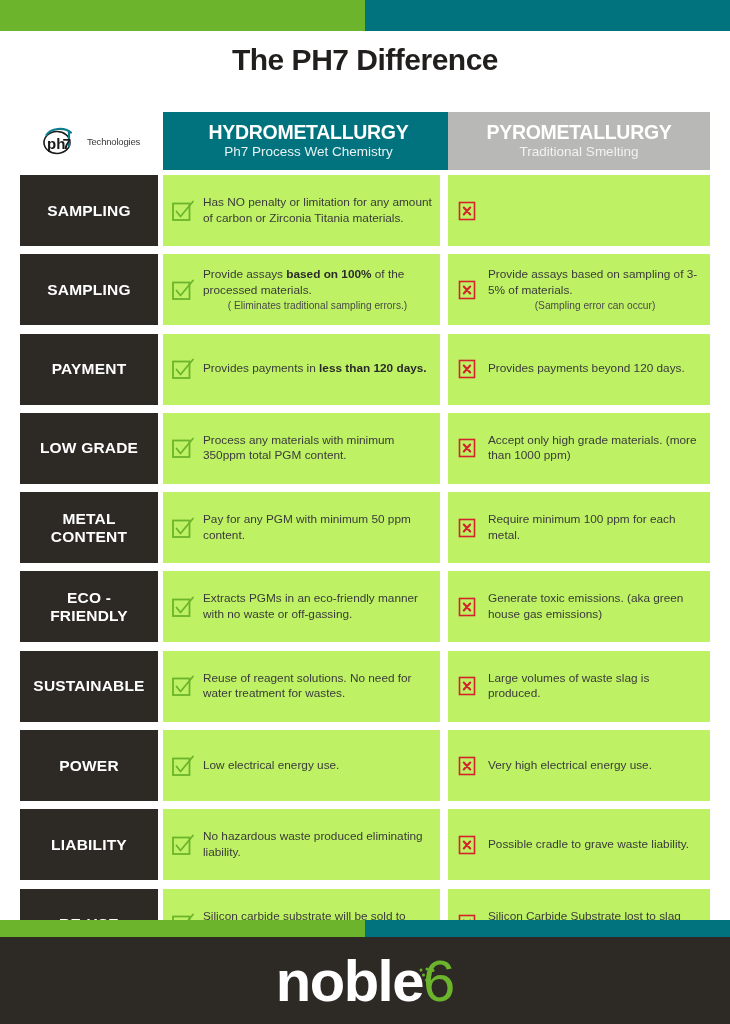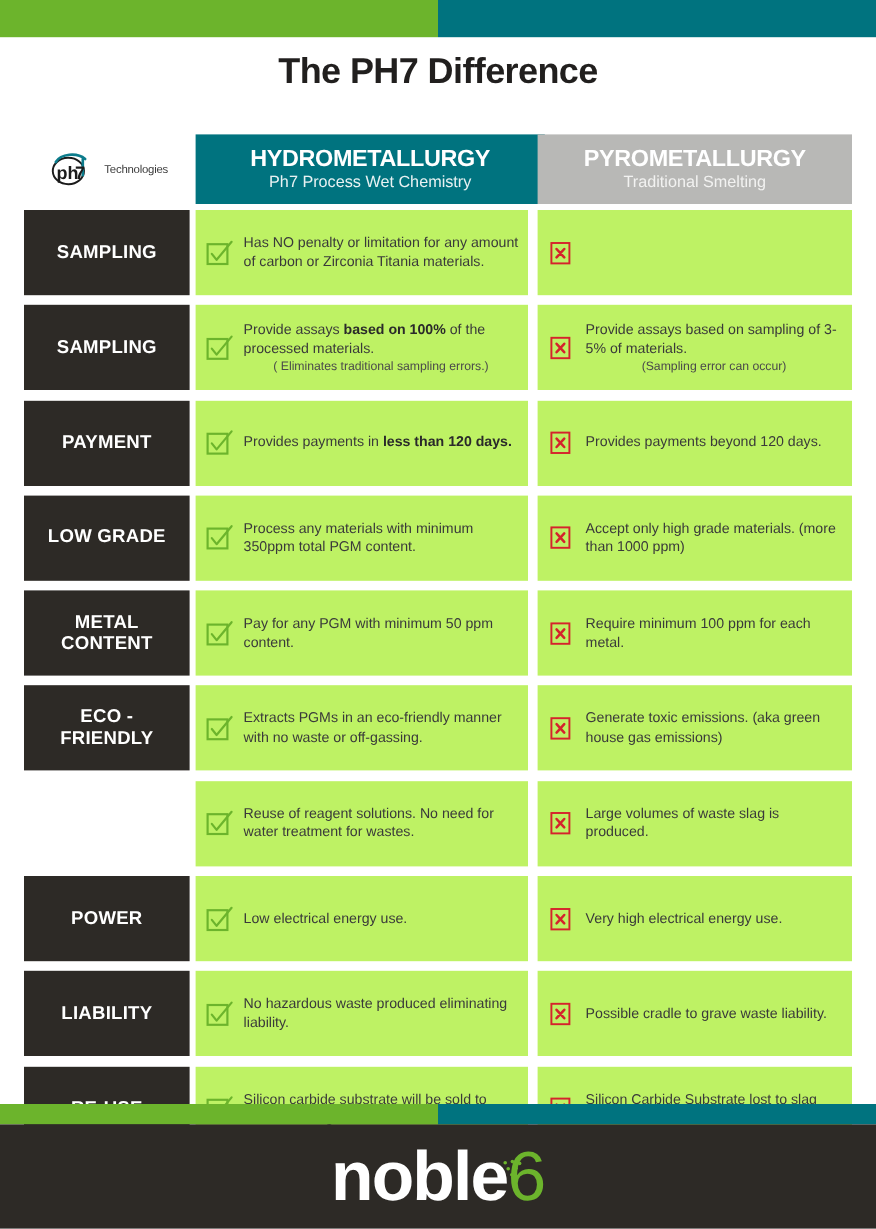--- a/index.html
+++ b/index.html
@@ -395,20 +395,23 @@
           <span class="mark">
             <svg width="22" height="22" viewBox="0 0 22 22">
               <rect x="2.5" y="2.5" width="15" height="17" fill="none" stroke="#d5232c" stroke-width="1.6"></rect>
               <path d="M6.8 7.5 L13.2 14.5 M13.2 7.5 L6.8 14.5" stroke="#d5232c" stroke-width="2.1" stroke-linecap="round"></path>
             </svg>
           </span>
           <span class="cell-text"><span>Generate toxic emissions. (aka green house gas emissions)</span></span>
         </div>
       </div>
       <div class="row">
+        <div class="label-box">
+          <span class="lbl">SUSTAINABLE</span>
+        </div>
         <div class="cell pos">
           <span class="mark">
             <svg width="22" height="22" viewBox="0 0 22 22">
               <rect x="1" y="3.5" width="16.5" height="16.5" fill="none" stroke="#6cb42c" stroke-width="1.8"></rect>
               <path d="M4.5 11.5 L8.5 16.5 L21 1.5" fill="none" stroke="#6cb42c" stroke-width="1.8" stroke-linecap="round" stroke-linejoin="round"></path>
             </svg>
           </span>
           <span class="cell-text"><span>Reuse of reagent solutions. No need for water treatment for wastes.</span></span>
         </div>
         <div class="cell neg">

